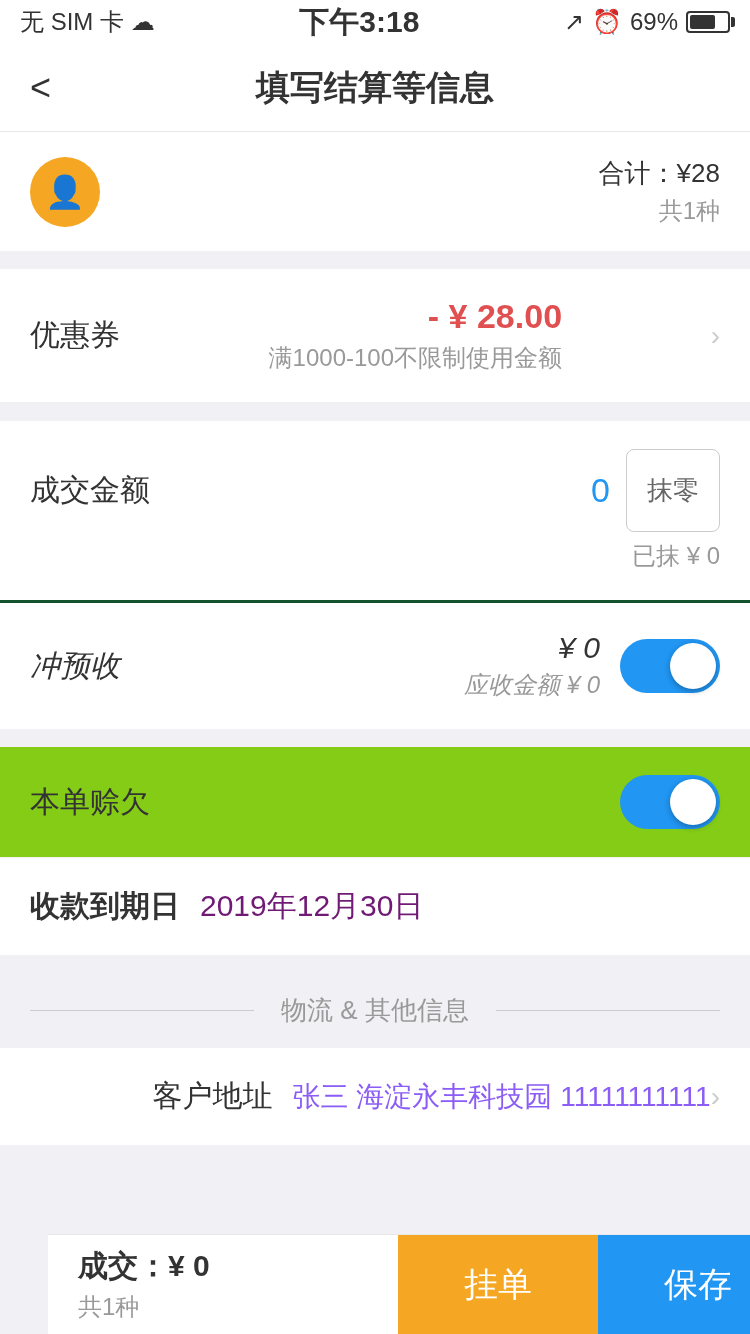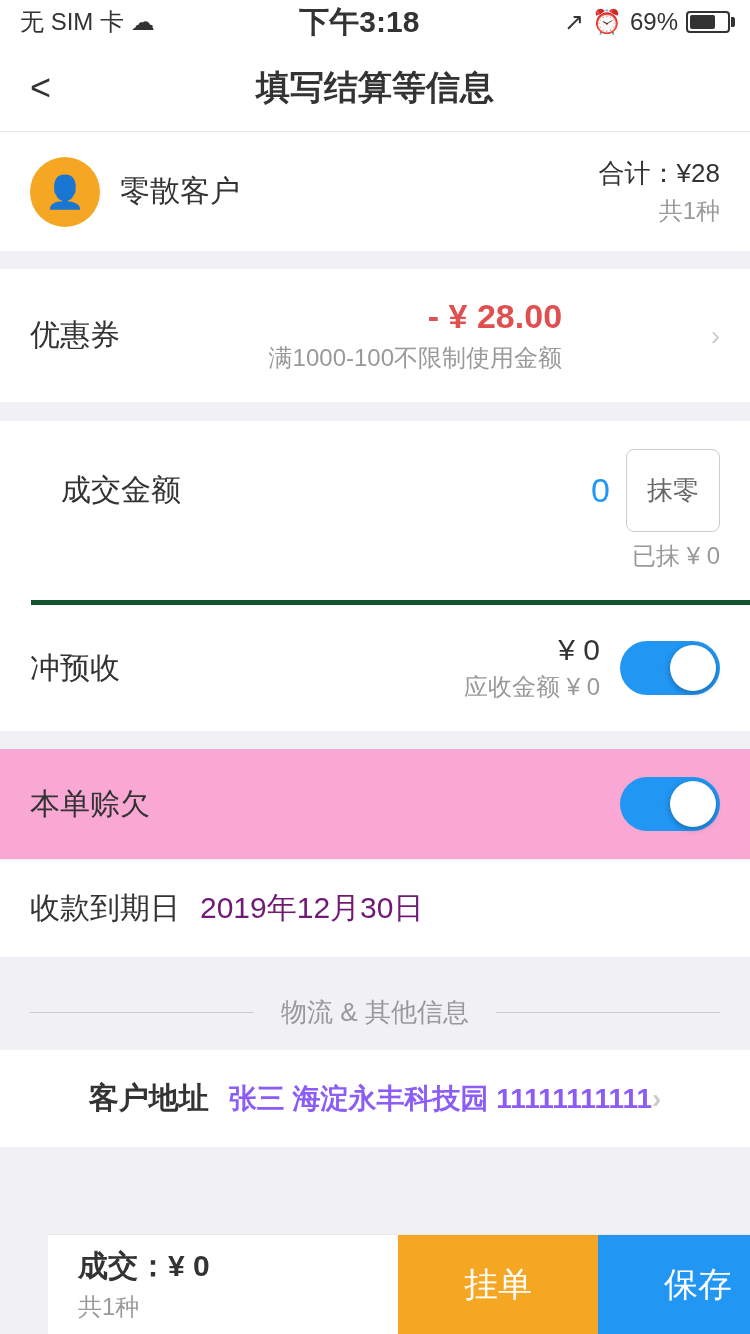--- a/index.html
+++ b/index.html
@@ -106,22 +106,21 @@
       cursor: pointer;
     }
     .discount-right { text-align: right; }
     .discount-amount { font-size: 34px; color: #e05050; font-weight: 600; }
     .discount-desc { font-size: 24px; color: #999; margin-top: 6px; }
 
     
     .deal-row {
       padding: 28px 30px;
       background: #fff;
-      border-bottom: 5px solid #14532d;
-      margin-left: 31px;
+      border-bottom: 3px solid #14532d;
     }
     .deal-top {
       display: flex;
       align-items: center;
       justify-content: space-between;
     }
     .deal-bottom {
       text-align: right;
       font-size: 24px;
       color: #999;
@@ -148,20 +147,21 @@
       cursor: pointer;
     }
 
     
     .advance-row {
       padding: 28px 30px;
       background: #fff;
       display: flex;
       align-items: center;
       justify-content: space-between;
+      font-style: italic;
     }
     .advance-right { display: flex; align-items: center; gap: 20px; }
     .advance-values { text-align: right; }
     .advance-amount { font-size: 30px; color: #333; }
     .advance-sub { font-size: 24px; color: #999; margin-top: 4px; }
 
     
     .toggle {
       width: 100px; height: 54px;
       background: #2196f3;
@@ -175,59 +175,58 @@
       border-radius: 50%;
       position: absolute;
       top: 4px; right: 4px;
       box-shadow: 0 2px 6px rgba(0,0,0,0.3);
       transition: right 0.2s;
     }
 
     
     .debt-row {
       padding: 28px 30px;
-      background: #f9a8d4;
+      background: #84cc16;
       display: flex;
       align-items: center;
       justify-content: space-between;
       border-bottom: 1px solid #f0f0f0;
     }
 
     
     .due-date-row {
       padding: 28px 30px;
       background: #fff;
       display: flex;
       align-items: center;
       gap: 20px;
     }
-    .due-date-label { font-size: 30px; color: #333; }
+    .due-date-label { font-size: 30px; color: #333; font-weight: bold; }
     .due-date-value { font-size: 30px; color: #701a75; }
 
     
     .logistics-header {
       background: #f0f0f5;
       padding: 20px 30px;
       display: flex;
       align-items: center;
       justify-content: center;
       gap: 27px;
     }
     .logistics-line { flex: 1; height: 1px; background: #ccc; }
     .logistics-text { font-size: 26px; color: #999; white-space: nowrap; }
 
     
     .address-row {
       background: #fff;
       padding: 28px 30px;
       display: flex;
       align-items: center;
-      justify-content: center;
-      cursor: pointer;
-      font-weight: bold;
+      justify-content: flex-end;
+      cursor: pointer;
     }
     .address-left { display: flex; gap: 20px; align-items: center; }
     .address-label { font-size: 30px; color: #333; white-space: nowrap; }
     .address-value { font-size: 28px; color: #8b5cf6; }
 
     
     .bottom-bar {
       position: fixed;
       bottom: 0;
       width: 750px;
@@ -289,21 +288,20 @@
 <div class="nav-bar">
   <div class="nav-back">&lt;</div>
   <div class="nav-title">填写结算等信息</div>
 </div>
 
 <div class="content">
 
   <div class="customer-row section">
     <div class="customer-left">
       <div class="avatar">👤</div>
-      <span class="customer-name">零散客户</span>
     </div>
     <div class="customer-right">
       <div class="total-label">合计：¥28</div>
       <div class="total-count">共1种</div>
     </div>
   </div>
 
   <div class="section">
     <div class="discount-row">
       <span class="row-label">优惠券</span>

